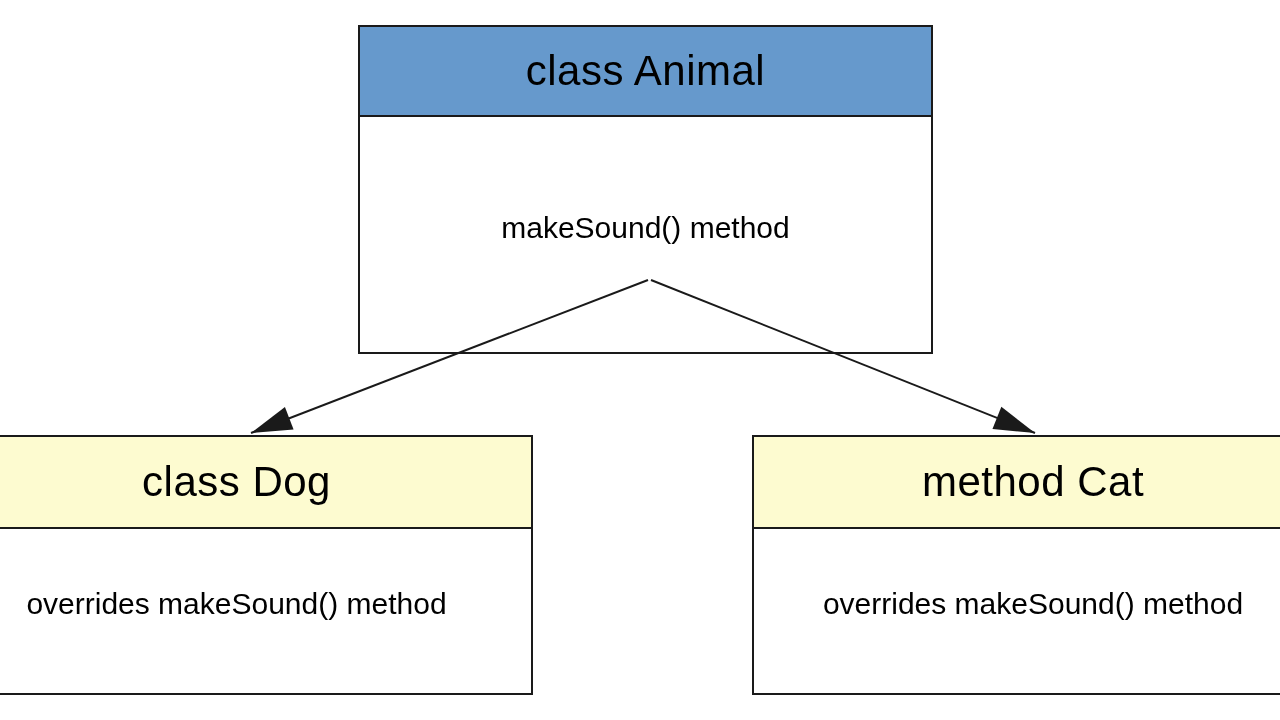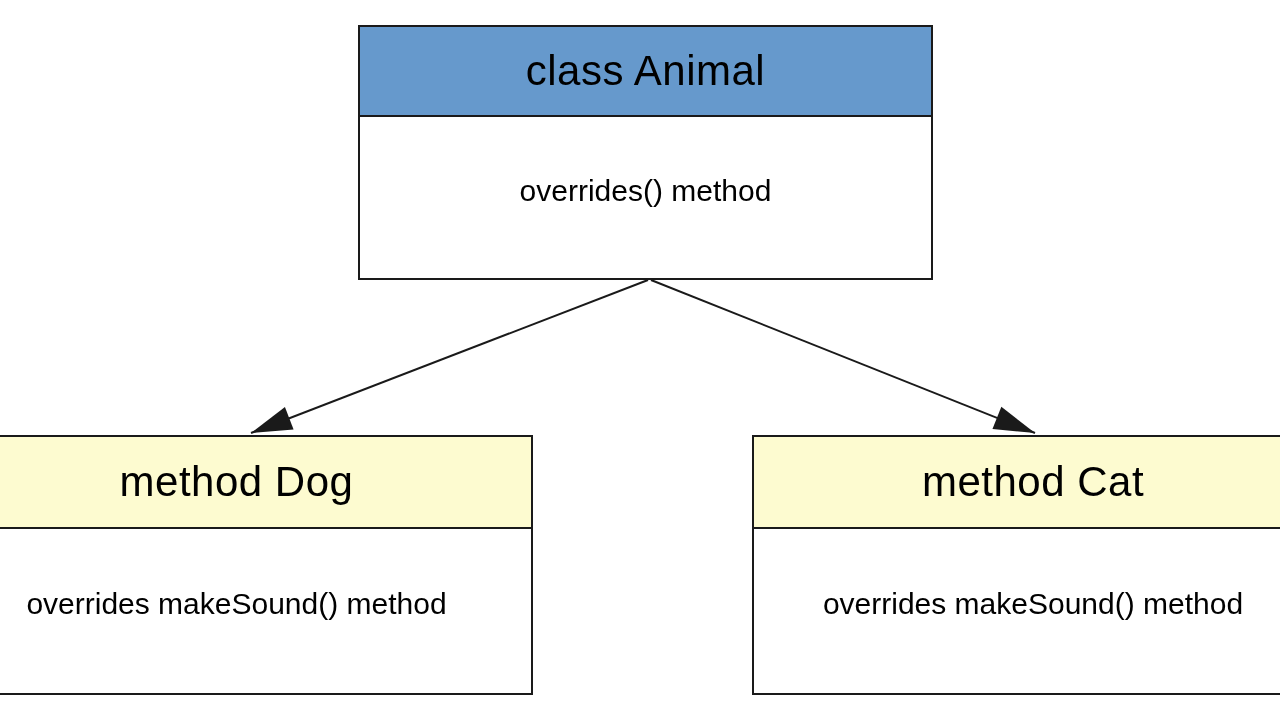--- a/index.html
+++ b/index.html
@@ -39,21 +39,21 @@
     align-items: center;
     justify-content: center;
     font-size: 30px;
     padding-bottom: 14px;
     background: #ffffff;
   }
   .box-animal {
     left: 358px;
     top: 25px;
     width: 575px;
-    height: 255px;
+    height: 329px;
   }
   .box-animal .box-header {
     height: 90px;
     background: #6699cc;
   }
   .box-dog {
     left: -60px;
     top: 435px;
     width: 593px;
     height: 260px;
@@ -81,37 +81,37 @@
 </head>
 <body>
 
 <div class="canvas">
 
   <div class="class-box box-animal">
     <div class="box-header">
       <span>class Animal</span>
     </div>
     <div class="box-body">
-      <span>overrides() method</span>
+      <span>makeSound() method</span>
     </div>
   </div>
 
   <svg class="arrow-layer" width="1280" height="720" viewBox="0 0 1280 720" xmlns="http://www.w3.org/2000/svg">
     <defs>
       <marker id="arrowhead" markerUnits="userSpaceOnUse" markerWidth="46" markerHeight="32" refX="42" refY="15" orient="auto">
         <path d="M1,3 L42,15 L1,27 Z" fill="#1a1a1a"></path>
       </marker>
     </defs>
     <line x1="648" y1="280" x2="251" y2="433" stroke="#1a1a1a" stroke-width="2" marker-end="url(#arrowhead)"></line>
     <line x1="651" y1="280" x2="1035" y2="433" stroke="#1a1a1a" stroke-width="2" marker-end="url(#arrowhead)"></line>
   </svg>
 
   <div class="class-box box-dog">
     <div class="box-header">
-      <span>method Dog</span>
+      <span>class Dog</span>
     </div>
     <div class="box-body">
       <span>overrides makeSound() method</span>
     </div>
   </div>
 
   <div class="class-box box-cat">
     <div class="box-header">
       <span>method Cat</span>
     </div>

